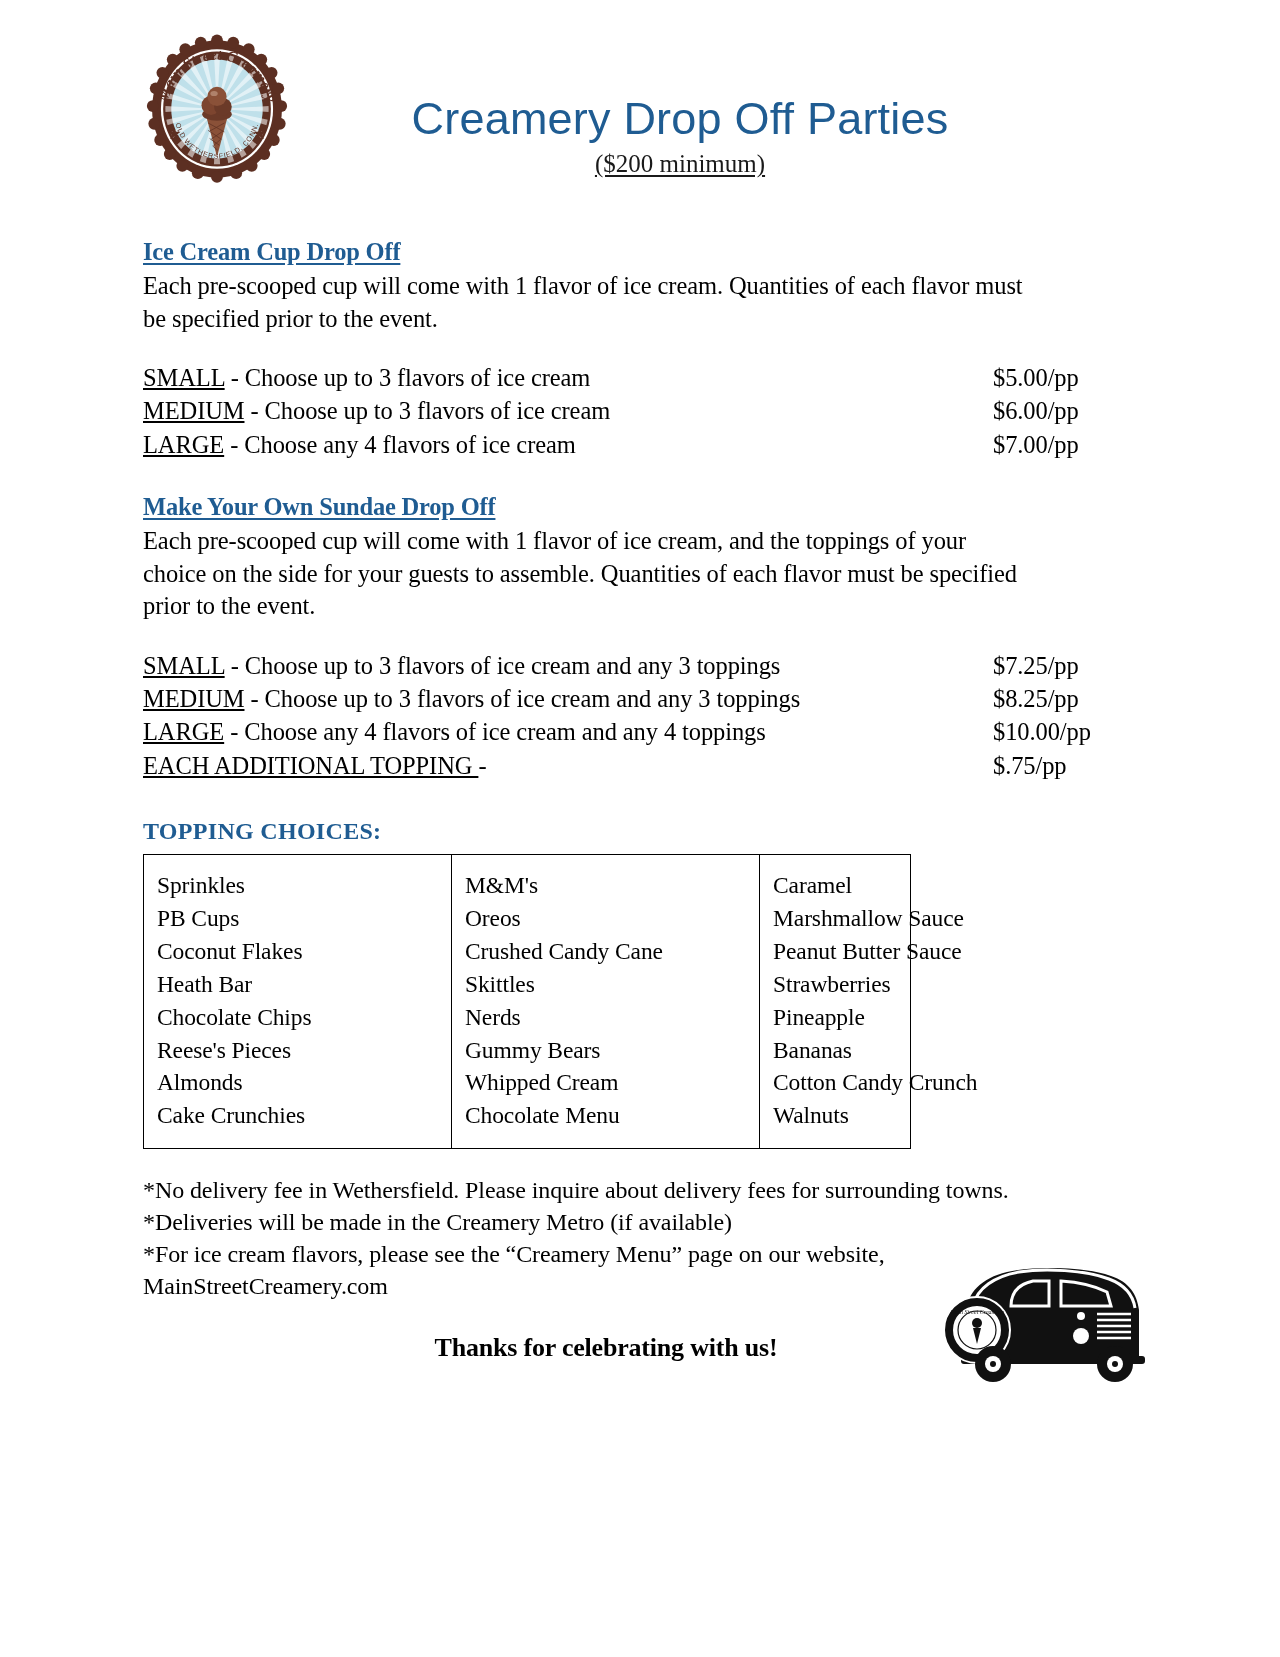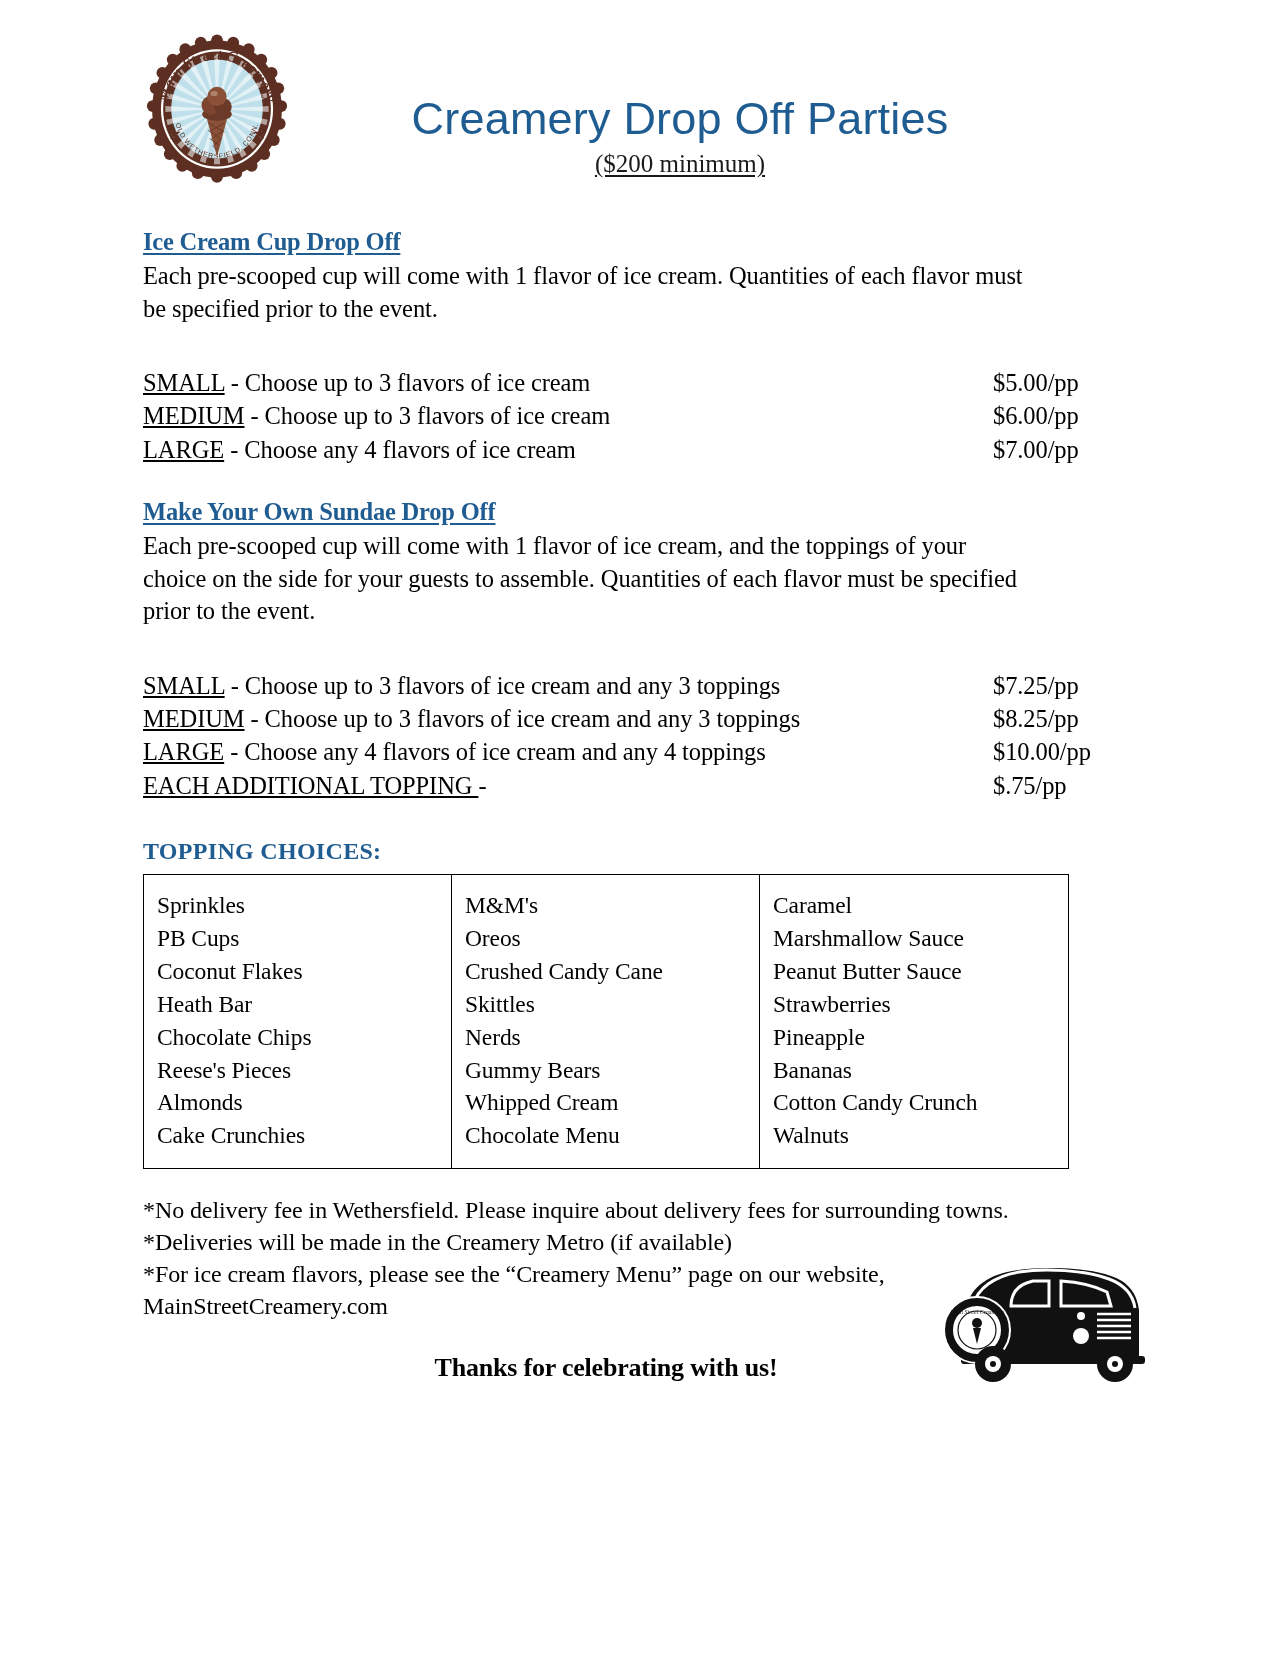--- a/index.html
+++ b/index.html
@@ -59,21 +59,21 @@
   }
   .doc-subtitle span {
     text-decoration: underline;
     text-underline-offset: 3px;
   }
 
   
   .content {
     position: absolute;
     left: 143px;
-    top: 228px;
+    top: 238px;
     width: 1000px;
   }
 
   .section { margin-bottom: 0; }
 
   .section-head {
     color: #1f5c92;
     font-weight: bold;
     font-size: 24.5px;
     text-decoration: underline;
@@ -84,21 +84,21 @@
   }
 
   .para {
     font-size: 24.5px;
     line-height: 1.33;
     letter-spacing: -0.1px;
     max-width: 890px;
   }
 
   .price-list {
-    margin-top: 41px;
+    margin-top: 26px;
   }
   .price-row {
     display: flex;
     align-items: baseline;
     font-size: 24.5px;
     line-height: 1.36;
     letter-spacing: -0.1px;
   }
   .price-row .pr-label {
     flex: 0 0 auto;
@@ -120,21 +120,21 @@
     margin-top: 36px;
     color: #1f5c92;
     font-weight: bold;
     font-size: 24px;
     letter-spacing: 0.3px;
     width: 930px;
   }
 
   .toppings-table {
     margin-top: 9px;
-    width: 926px;
+    width: 768px;
     border: 1.5px solid #000;
     display: flex;
     box-sizing: border-box;
   }
   .tcol {
     box-sizing: border-box;
     padding: 14px 0 16px 13px;
     border-right: 1.5px solid #000;
   }
   .tcol:last-child { border-right: none; }

